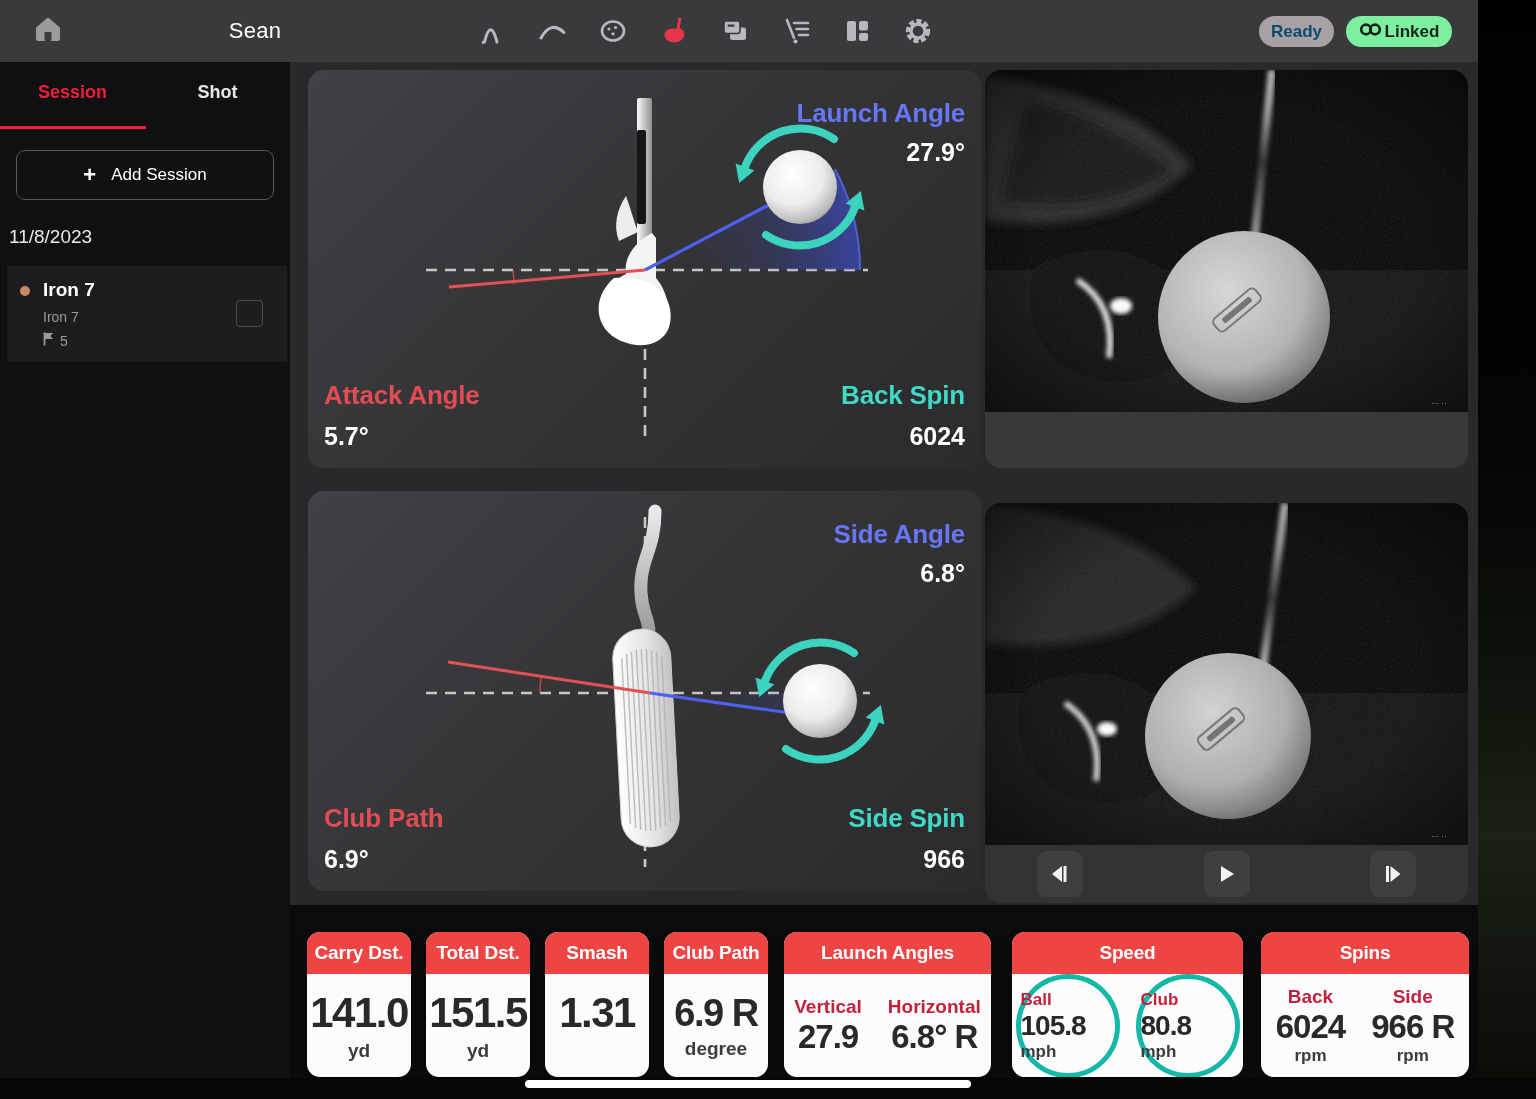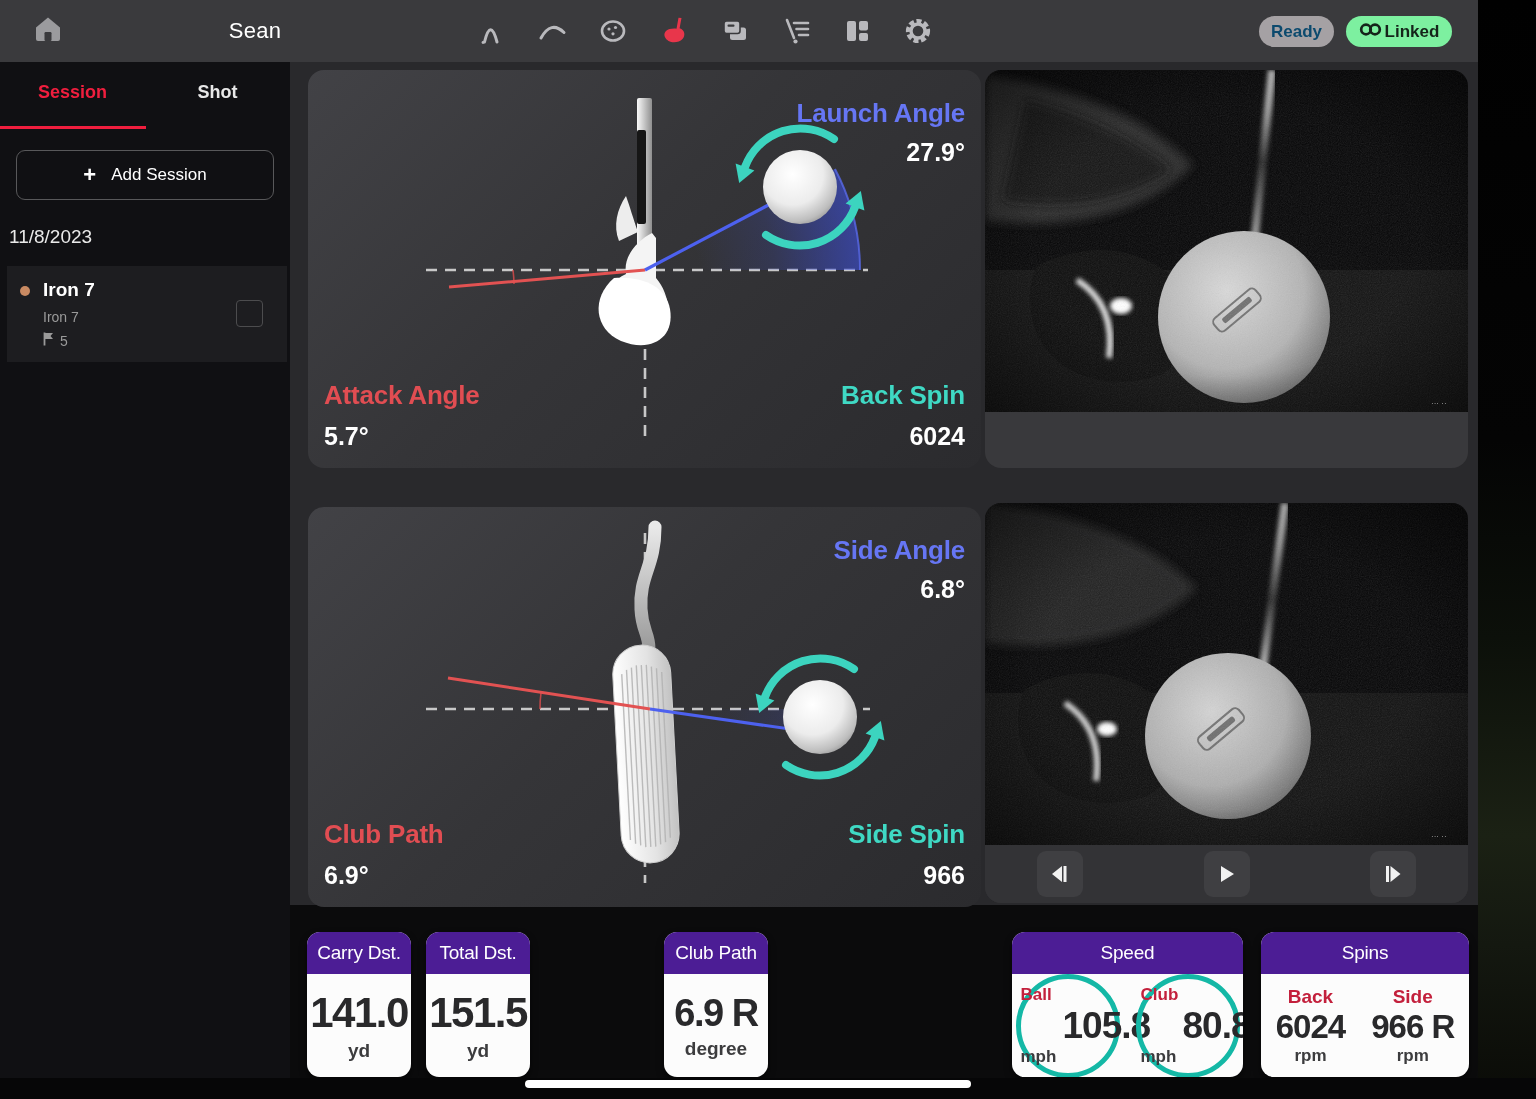--- a/index.html
+++ b/index.html
@@ -42,48 +42,48 @@
   .si-check { position:absolute; left:229px; top:34px; width:27px; height:27px; border:1.5px solid #4c4c4e; border-radius:4px; cursor:pointer; }
 
   
   .content-gray { position:absolute; left:290px; top:62px; width:1188px; height:843px; background:#29292c; }
   .content-black { position:absolute; left:290px; top:905px; width:1188px; height:173px; background:#0b0b0c; }
 
   .panel { position:absolute; border-radius:16px; overflow:hidden; }
   .panel.diagram { background:linear-gradient(135deg,#424246 0%,#353538 45%,#2b2b2e 100%); }
   #diagram-top { left:308px; top:70px; width:673px; height:398px; }
   #video-top { left:985px; top:70px; width:483px; height:398px; background:#39393c; }
-  #diagram-bottom { left:308px; top:507px; width:673px; height:400px; }
+  #diagram-bottom { left:308px; top:491px; width:673px; height:400px; }
   #video-bottom { left:985px; top:503px; width:483px; height:400px; background:#313134; }
 
   .dg-label { position:absolute; font-size:26px; font-weight:bold; letter-spacing:-.2px; }
   .dg-value { position:absolute; font-size:25px; font-weight:bold; color:#fff; }
   .blue { color:#6676f4; } .redl { color:#e14d52; } .teal { color:#3fd9c4; }
   .tr { right:16px; text-align:right; } .tl { left:16px; }
 
   .vid-controls { position:absolute; left:0; bottom:0; width:100%; height:58px; background:#333336;
                   display:flex; align-items:center; justify-content:space-between; padding:0 52px; }
   .vc-btn { width:46px; height:46px; background:#3f3f42; border-radius:9px; display:flex; align-items:center; justify-content:center; cursor:pointer; }
 
   
   .stat-card { position:absolute; top:932px; height:145px; border-radius:13px; background:#fcfcfc;
                box-shadow:0 4px 7px rgba(0,0,0,.55); display:flex; flex-direction:column; overflow:hidden; }
-  .stat-head { height:42px; background:#4c1d95; color:#fff; font-weight:normal; font-size:19px;
+  .stat-head { height:42px; background:#ef4444; color:#fff; font-weight:bold; font-size:19px;
                display:flex; align-items:center; justify-content:center; letter-spacing:-.2px; flex:none; }
   .stat-body { flex:1; display:flex; flex-direction:column; align-items:center; justify-content:center; }
   .stat-value { font-size:42px; font-weight:bold; color:#29292b; letter-spacing:-1.5px; }
   .stat-unit { font-size:19px; font-weight:bold; color:#3c3c3e; margin-top:3px; min-height:22px; }
   .metric-row { flex:1; display:flex; align-items:center; justify-content:center; gap:26px; width:100%; }
   .metric-col { text-align:center; }
   .m-label { color:#c3203c; font-weight:bold; font-size:19px; }
   .m-value { color:#29292b; font-weight:bold; font-size:33px; letter-spacing:-1px; }
   .m-unit { color:#3c3c3e; font-weight:bold; font-size:17px; }
   .speed-circle { width:104px; height:104px; border:5px solid #14b8a6; border-radius:50%;
                   display:flex; flex-direction:column; align-items:flex-start; justify-content:center; }
-  .speed-circle .m-value { font-size:37px;margin-left:42px; }
+  .speed-circle .m-value { font-size:28px; }
   .speed-row { flex:1; display:flex; align-items:center; justify-content:center; gap:16px; }
 
   
   .bottombar { position:absolute; left:0; top:1078px; width:1536px; height:21px; background:#060607; }
   .home-indicator { position:absolute; left:525px; top:1080px; width:446px; height:8px; border-radius:4px; background:#fff; cursor:grab; }
 </style>
 </head>
 <body>
 
 <div class="app">
@@ -430,29 +430,49 @@
   </div>
 
   <div class="stat-card" style="left:426px; width:104px;">
     <div class="stat-head">Total Dst.</div>
     <div class="stat-body">
       <div class="stat-value">151.5</div>
       <div class="stat-unit">yd</div>
     </div>
   </div>
 
+  <div class="stat-card" style="left:545px; width:104px;">
+    <div class="stat-head">Smash</div>
+    <div class="stat-body">
+      <div class="stat-value">1.31</div>
+      <div class="stat-unit"></div>
+    </div>
+  </div>
 
   <div class="stat-card" style="left:664px; width:104px;">
     <div class="stat-head">Club Path</div>
     <div class="stat-body">
       <div class="stat-value" style="font-size:38px;">6.9 R</div>
       <div class="stat-unit">degree</div>
     </div>
   </div>
 
+  <div class="stat-card" style="left:784px; width:207px;">
+    <div class="stat-head">Launch Angles</div>
+    <div class="metric-row">
+      <div class="metric-col">
+        <div class="m-label">Vertical</div>
+        <div class="m-value">27.9</div>
+      </div>
+      <div class="metric-col">
+        <div class="m-label">Horizontal</div>
+        <div class="m-value">6.8° R</div>
+      </div>
+    </div>
+  </div>
 
   <div class="stat-card" style="left:1012px; width:231px;">
     <div class="stat-head">Speed</div>
     <div class="speed-row">
       <div class="speed-circle">
         <div class="m-label" style="font-size:17px;">Ball</div>
         <div class="m-value">105.8</div>
         <div class="m-unit">mph</div>
       </div>
       <div class="speed-circle">

